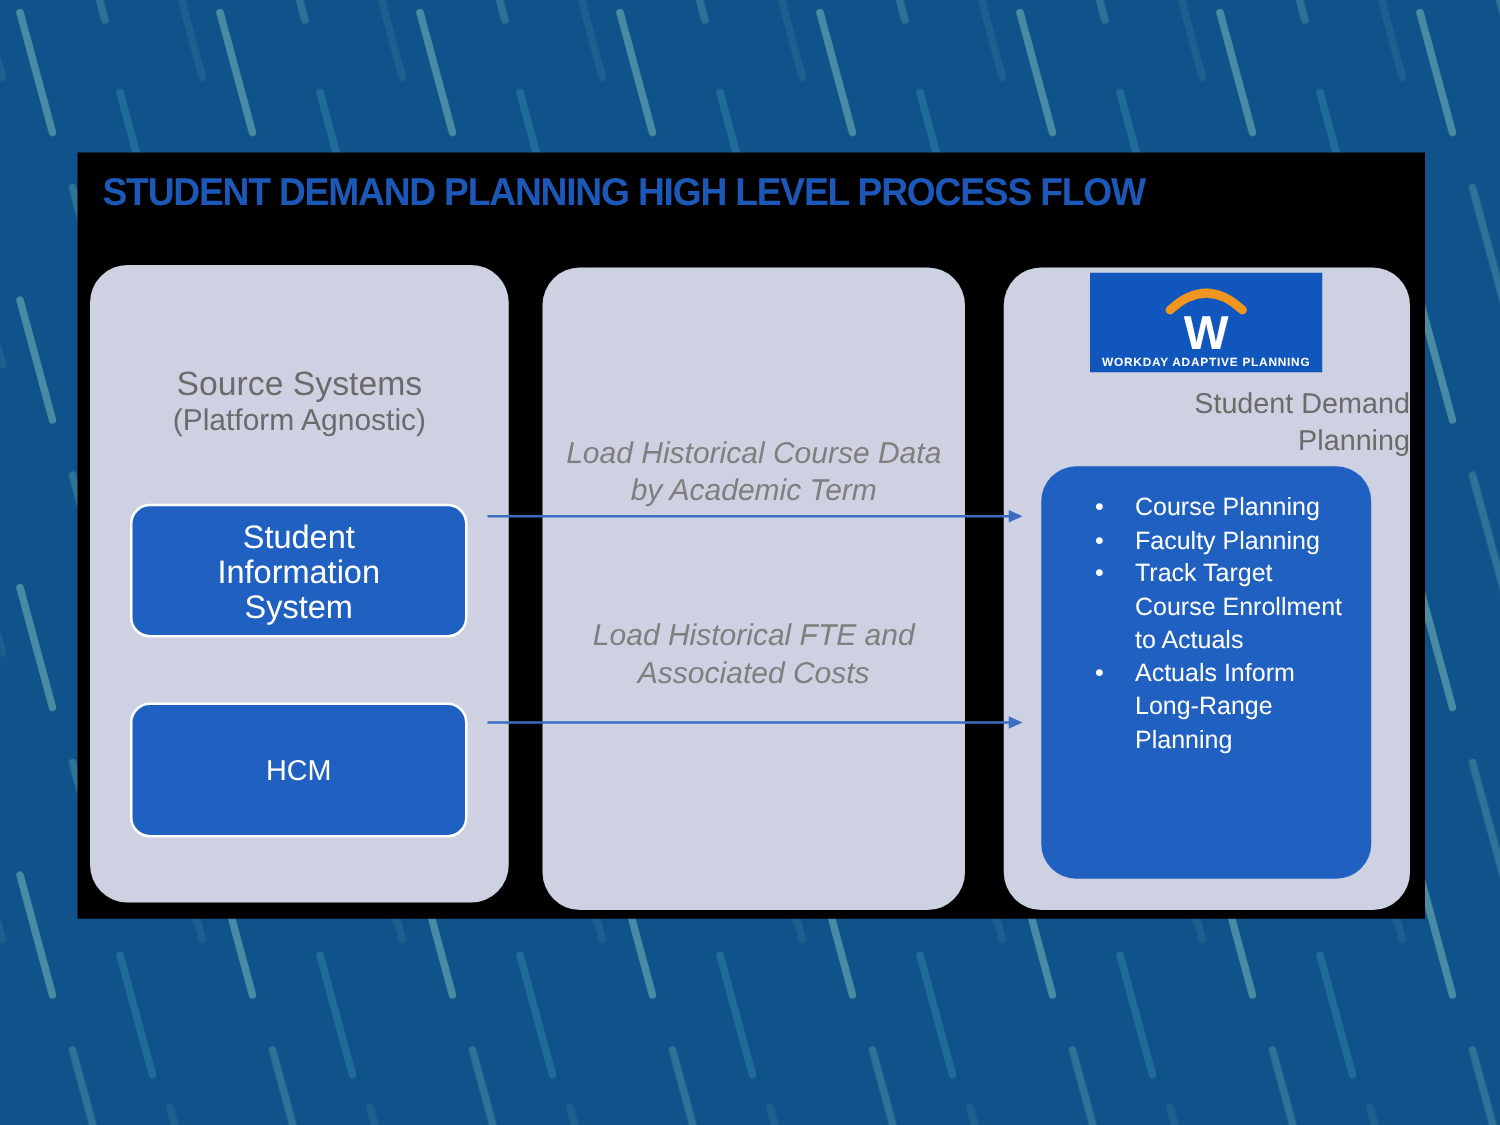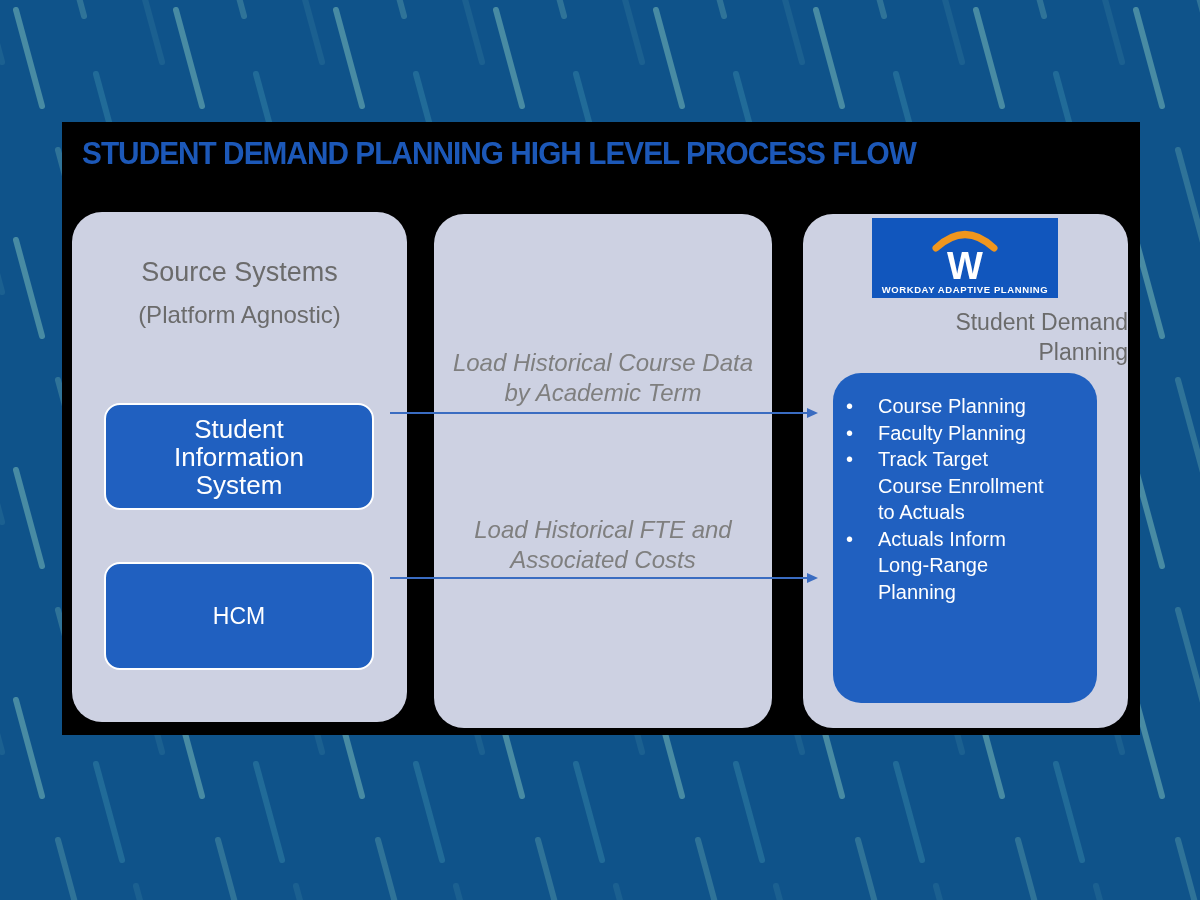--- a/index.html
+++ b/index.html
@@ -32,26 +32,26 @@
   .column {
     position: absolute;
     background: #cdd1e2;
     border-radius: 30px;
   }
   .col-left  { left: 10px;  top: 90px; width: 335px; height: 510px; }
   .col-mid   { left: 372px; top: 92px; width: 338px; height: 514px; font-style: italic; }
   .col-right { left: 741px; top: 92px; width: 325px; height: 514px; }
 
   .src-head {
-    padding-top: 45px;
+    padding-top: 80px;
     text-align: center;
     color: #6b6b6b;
   }
   .src-head .h1 { font-size: 27px; }
-  .src-head .h2 { font-size: 24px; margin-top: 13px; }
+  .src-head .h2 { font-size: 24px; }
 
   .blue-box {
     position: absolute;
     left: 32px;
     width: 270px;
     background: #2060c0;
     border: 2px solid #ffffff;
     border-radius: 16px;
     display: flex;
     align-items: center;
@@ -66,21 +66,21 @@
   .flow-label {
     position: absolute;
     left: 0; width: 100%;
     text-align: center;
     color: #7f7f7f;
     font-size: 24px;
     line-height: 30px;
     white-space: pre-line;
   }
   .flow-label-1 { top: 134px; }
-  .flow-label-2 { top: 301px; }
+  .flow-label-2 { top: 280px; }
 
   .workday-logo {
     position: absolute;
     left: 69px; top: 4px;
     width: 186px; height: 80px;
   }
   .sdp-heading {
     position: absolute;
     left: 0; top: 93px; width: 100%;
     text-align: right;
@@ -92,20 +92,21 @@
   .capabilities-box {
     position: absolute;
     left: 30px; top: 159px;
     width: 264px; height: 330px;
     background: #2060c0;
     border-radius: 28px;
   }
   .capabilities-box ul {
     list-style: none;
     padding-top: 20px;
+    margin-left: 30px;
   }
   .capabilities-box li {
     position: relative;
     padding-left: 45px;
     padding-right: 6px;
     color: #ffffff;
     font-size: 20px;
     line-height: 26.5px;
     white-space: pre-line;
   }

